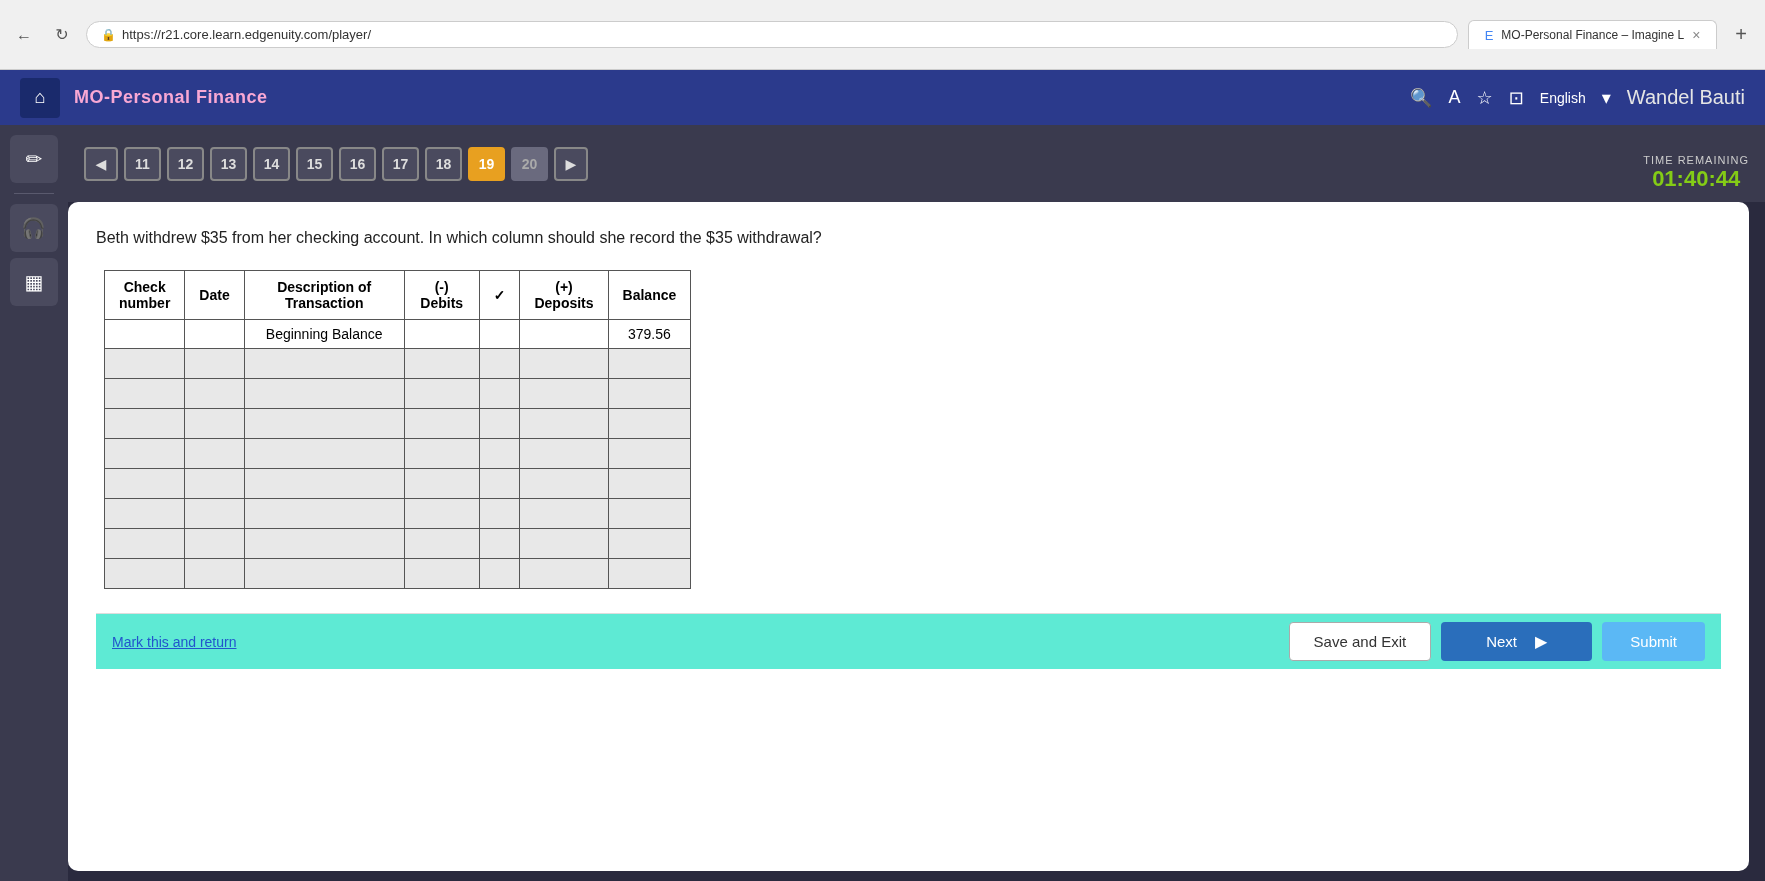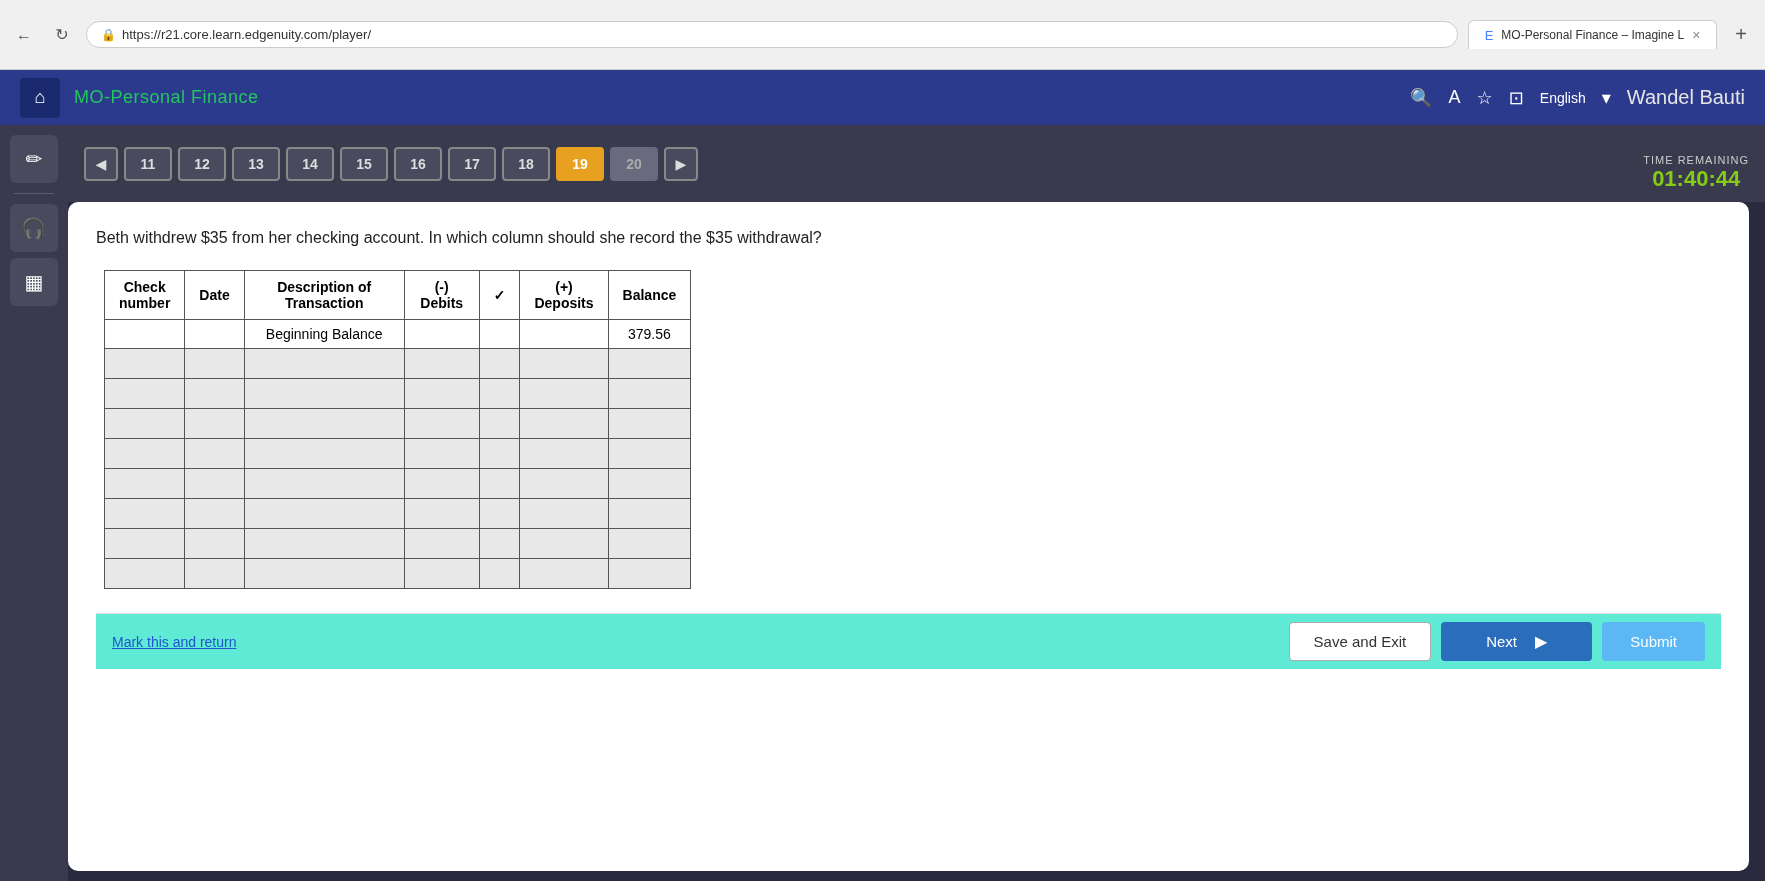--- a/index.html
+++ b/index.html
@@ -89,22 +89,22 @@
       background: #1a2a6c;
       border: none;
       border-radius: 4px;
       width: 40px; height: 40px;
       display: flex; align-items: center; justify-content: center;
       cursor: pointer;
       color: white;
       font-size: 18px;
     }
     .app-title {
-      color: #22c55e;
-      font-weight: normal;
+      color: #f9a8d4;
+      font-weight: bold;
       font-size: 18px;
       letter-spacing: 0.5px;
     }
     .app-header-right {
       display: flex;
       align-items: center;
       gap: 16px;
       color: white;
       font-size: 14px;
     }
@@ -174,21 +174,21 @@
       width: 34px; height: 34px;
       border-radius: 4px;
       border: 2px solid #888;
       background: #4a4a5e;
       color: #ddd;
       font-size: 14px;
       cursor: pointer;
       display: flex; align-items: center; justify-content: center;
     }
     .q-num-btn {
-      width: 48px; height: 34px;
+      width: 37px; height: 34px;
       border-radius: 4px;
       border: 2px solid #888;
       background: #4a4a5e;
       color: #ddd;
       font-size: 14px;
       font-weight: bold;
       cursor: pointer;
       display: flex; align-items: center; justify-content: center;
     }
     .q-num-btn.current {

